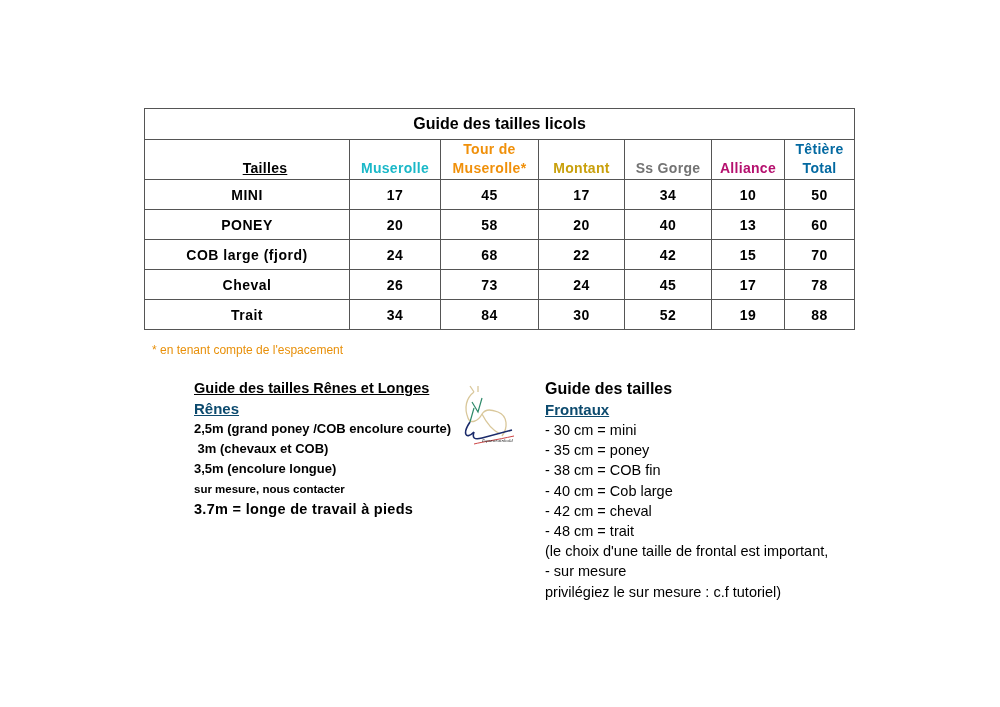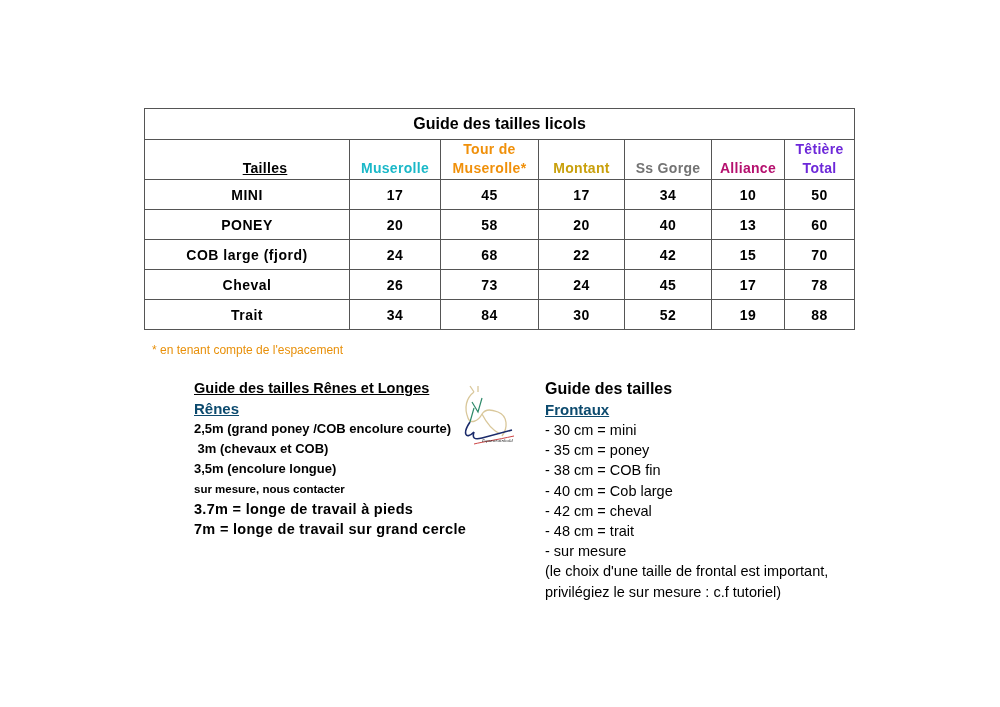--- a/index.html
+++ b/index.html
@@ -57,21 +57,21 @@
       <tr>
     <td colspan="7" class="title-cell">Guide des tailles licols</td>
   </tr>
   <tr>
     <td class="hdr-cell tailles" style="color:#000"><span>Tailles</span></td>
     <td class="hdr-cell" style="color:#1ab8c8"><span>Muserolle</span></td>
     <td class="hdr-cell" style="color:#f0900a"><span>Tour de</span><br><span>Muserolle*</span></td>
     <td class="hdr-cell" style="color:#c9a00c"><span>Montant</span></td>
     <td class="hdr-cell" style="color:#737373"><span>Ss Gorge</span></td>
     <td class="hdr-cell" style="color:#b5106e"><span>Alliance</span></td>
-    <td class="hdr-cell" style="color:#6d28d9"><span>Têtière</span><br><span>Total</span></td>
+    <td class="hdr-cell" style="color:#0369a1"><span>Têtière</span><br><span>Total</span></td>
   </tr>
   <tr class="row">
     <td>MINI</td>
     <td>17</td>
     <td>45</td>
     <td>17</td>
     <td>34</td>
     <td>10</td>
     <td>50</td>
   </tr>
@@ -117,21 +117,20 @@
 <div class="footnote">* en tenant compte de l'espacement</div>
 
 <div class="left-block">
   <div class="lh-title">Guide des tailles Rênes et Longes</div>
   <div class="sub-red">Rênes</div>
   <div class="l-bold">2,5m (grand poney /COB encolure courte)</div>
   <div class="l-bold" style="white-space:pre"> 3m (chevaux et COB)</div>
   <div class="l-bold">3,5m (encolure longue)</div>
   <div class="l-small">sur mesure, nous contacter</div>
   <div class="l-bold-lg">3.7m = longe de travail à pieds</div>
-  <div class="l-bold-lg">7m = longe de travail sur grand cercle</div>
 </div>
 
 <div class="logo">
   <svg width="70" height="80" viewBox="0 0 70 80">
     <path d="M18 8 L22 14 M26 8 L26 14 M22 14 C14 20 12 30 16 40 C18 46 26 44 30 36 C34 30 40 32 46 34 C56 38 56 50 50 58 M30 36 C34 44 40 52 48 56" fill="none" stroke="#d9c79a" stroke-width="1.3"></path>
     <path d="M20 24 L26 34 L30 20 M22 30 L18 44" fill="none" stroke="#2e8a6a" stroke-width="1.2"></path>
     <path d="M18 44 C10 56 14 62 22 54 C20 60 22 62 30 60 L60 52" fill="none" stroke="#1a2a6a" stroke-width="1.6"></path>
     <path d="M22 66 C30 64 44 62 62 58" fill="none" stroke="#c44" stroke-width="1"></path>
     <text x="30" y="64" font-size="5" font-style="italic" fill="#222" font-family="Liberation Serif, serif">Equestrainhold</text>
   </svg>
@@ -139,16 +138,16 @@
 
 <div class="right-block">
   <div class="r-title">Guide des tailles</div>
   <div class="sub-red">Frontaux</div>
   <div class="r-line">- 30 cm = mini</div>
   <div class="r-line">- 35 cm = poney</div>
   <div class="r-line">- 38 cm = COB fin</div>
   <div class="r-line">- 40 cm = Cob large</div>
   <div class="r-line">- 42 cm = cheval</div>
   <div class="r-line">- 48 cm = trait</div>
+  <div class="r-line">(le choix d'une taille de frontal est important,</div>
   <div class="r-line">- sur mesure</div>
-  <div class="r-line">(le choix d'une taille de frontal est important,</div>
   <div class="r-line">privilégiez le sur mesure : c.f tutoriel)</div>
 </div>
 
 </body></html>

